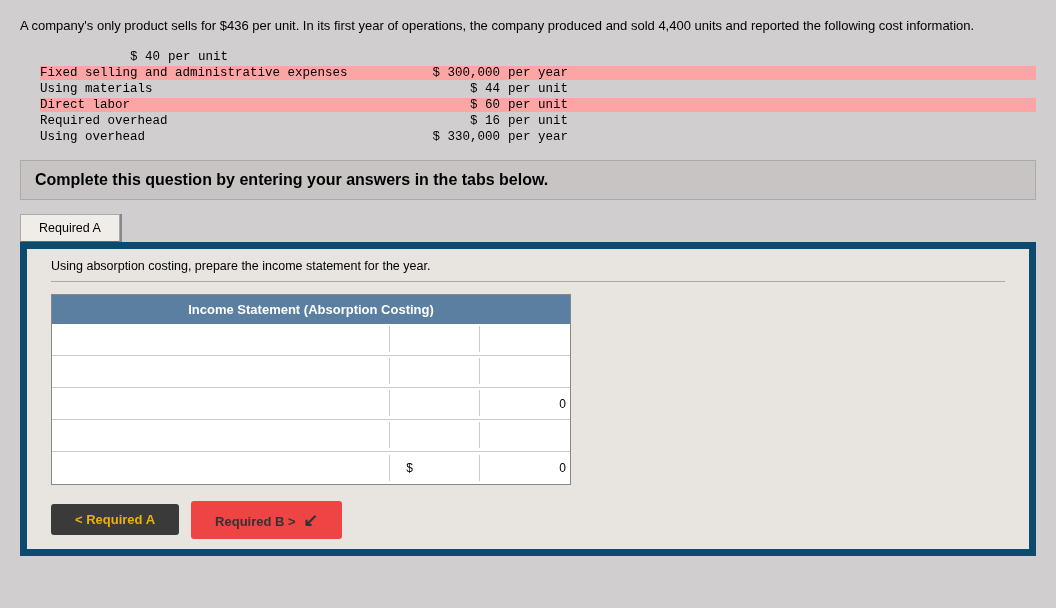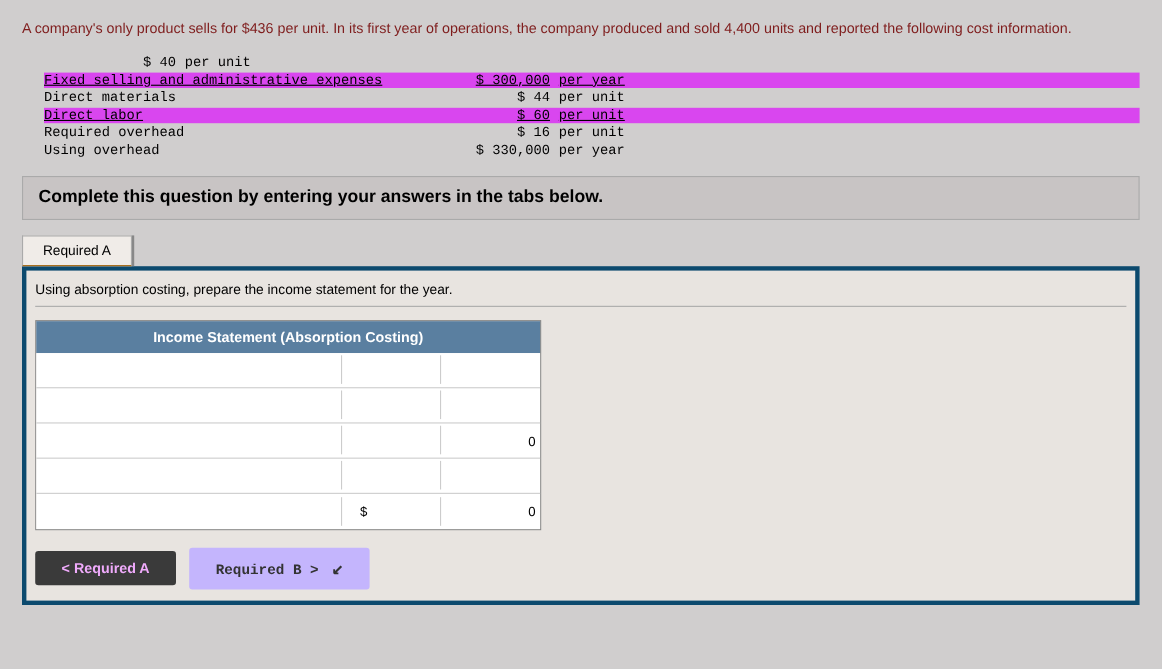--- a/index.html
+++ b/index.html
@@ -22,39 +22,38 @@
       width: 1056px;
       height: 608px;
       background-color: #d0cece;
       padding: 16px 20px;
     }
 
     .intro-text {
       font-size: 13px;
       line-height: 1.5;
       margin-bottom: 14px;
-      color: #7f1d1d;
+      color: #000000;
     }
 
     .cost-table {
       margin-bottom: 16px;
       padding-left: 20px;
     }
 
     .cost-row {
       display: flex;
       align-items: center;
       margin-bottom: 2px;
       font-family: 'Courier New', monospace;
       font-size: 12.5px;
     }
 
     .cost-row.highlighted {
-      background-color: #d946ef;
-      text-decoration: underline;
+      background-color: #fca5a5;
     }
 
     .cost-label {
       width: 340px;
     }
 
     .cost-amount {
       width: 120px;
       text-align: right;
     }
@@ -94,35 +93,35 @@
     }
 
     .tab.active {
       background-color: #f0ece8;
       border-bottom: 1px solid #a16207;
       z-index: 2;
     }
 
     .content-area {
       background-color: #e8e4e0;
-      border: 4px solid #0c4a6e;
-      padding: 10px 8px;
+      border: 7px solid #0c4a6e;
+      padding: 10px 24px;
       min-height: 300px;
     }
 
     .content-description {
       font-size: 12.5px;
       margin-bottom: 12px;
       color: #000;
       border-bottom: 1px solid #aaa;
       padding-bottom: 8px;
     }
 
     .income-statement-container {
-      width: 460px;
+      width: 520px;
       border: 1px solid #888;
       margin-bottom: 7px;
     }
 
     .income-stmt-header {
       background-color: #5a7fa0;
       color: #fff;
       font-weight: bold;
       font-size: 13px;
       text-align: center;
@@ -198,27 +197,26 @@
       padding: 8px 24px;
       font-size: 13px;
       font-weight: bold;
       cursor: pointer;
       border: none;
       border-radius: 3px;
     }
 
     .nav-btn-dark {
       background-color: #3a3a3a;
-      color: #f0abfc;
+      color: #eab308;
     }
 
     .nav-btn-light {
-      background-color: #c4b5fd;
+      background-color: #ef4444;
       color: #333;
-      font-family: Liberation Mono, monospace;
     }
 
     .cursor-icon {
       font-size: 18px;
       margin-left: 4px;
     }
 
     .zero-value {
       font-size: 12px;
       text-align: right;
@@ -235,21 +233,21 @@
     <div class="cost-row">
       <span class="cost-amount">$ 40</span>
       <span class="cost-unit">per unit</span>
     </div>
     <div class="cost-row highlighted">
       <span class="cost-label">Fixed selling and administrative expenses</span>
       <span class="cost-amount">$ 300,000</span>
       <span class="cost-unit">per year</span>
     </div>
     <div class="cost-row">
-      <span class="cost-label">Direct materials</span>
+      <span class="cost-label">Using materials</span>
       <span class="cost-amount">$ 44</span>
       <span class="cost-unit">per unit</span>
     </div>
     <div class="cost-row highlighted">
       <span class="cost-label">Direct labor</span>
       <span class="cost-amount">$ 60</span>
       <span class="cost-unit">per unit</span>
     </div>
     <div class="cost-row">
       <span class="cost-label">Required overhead</span>

